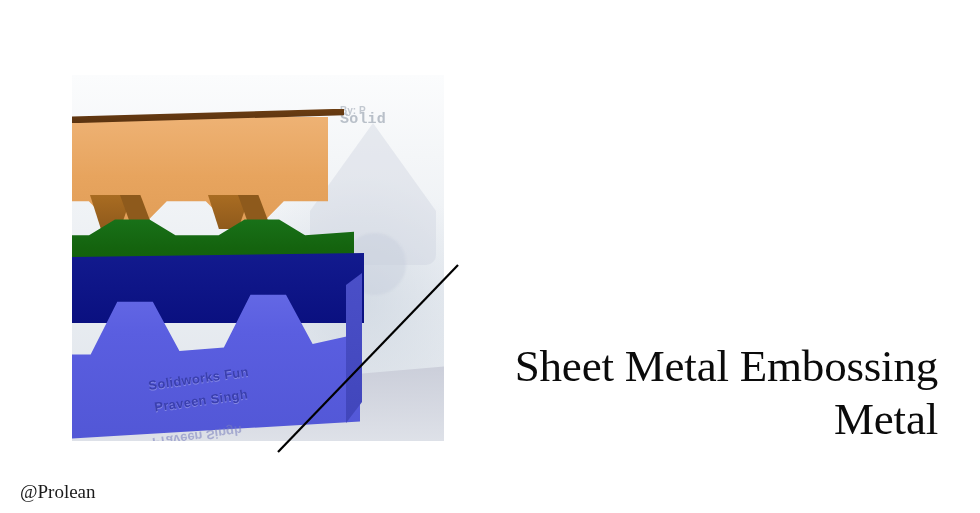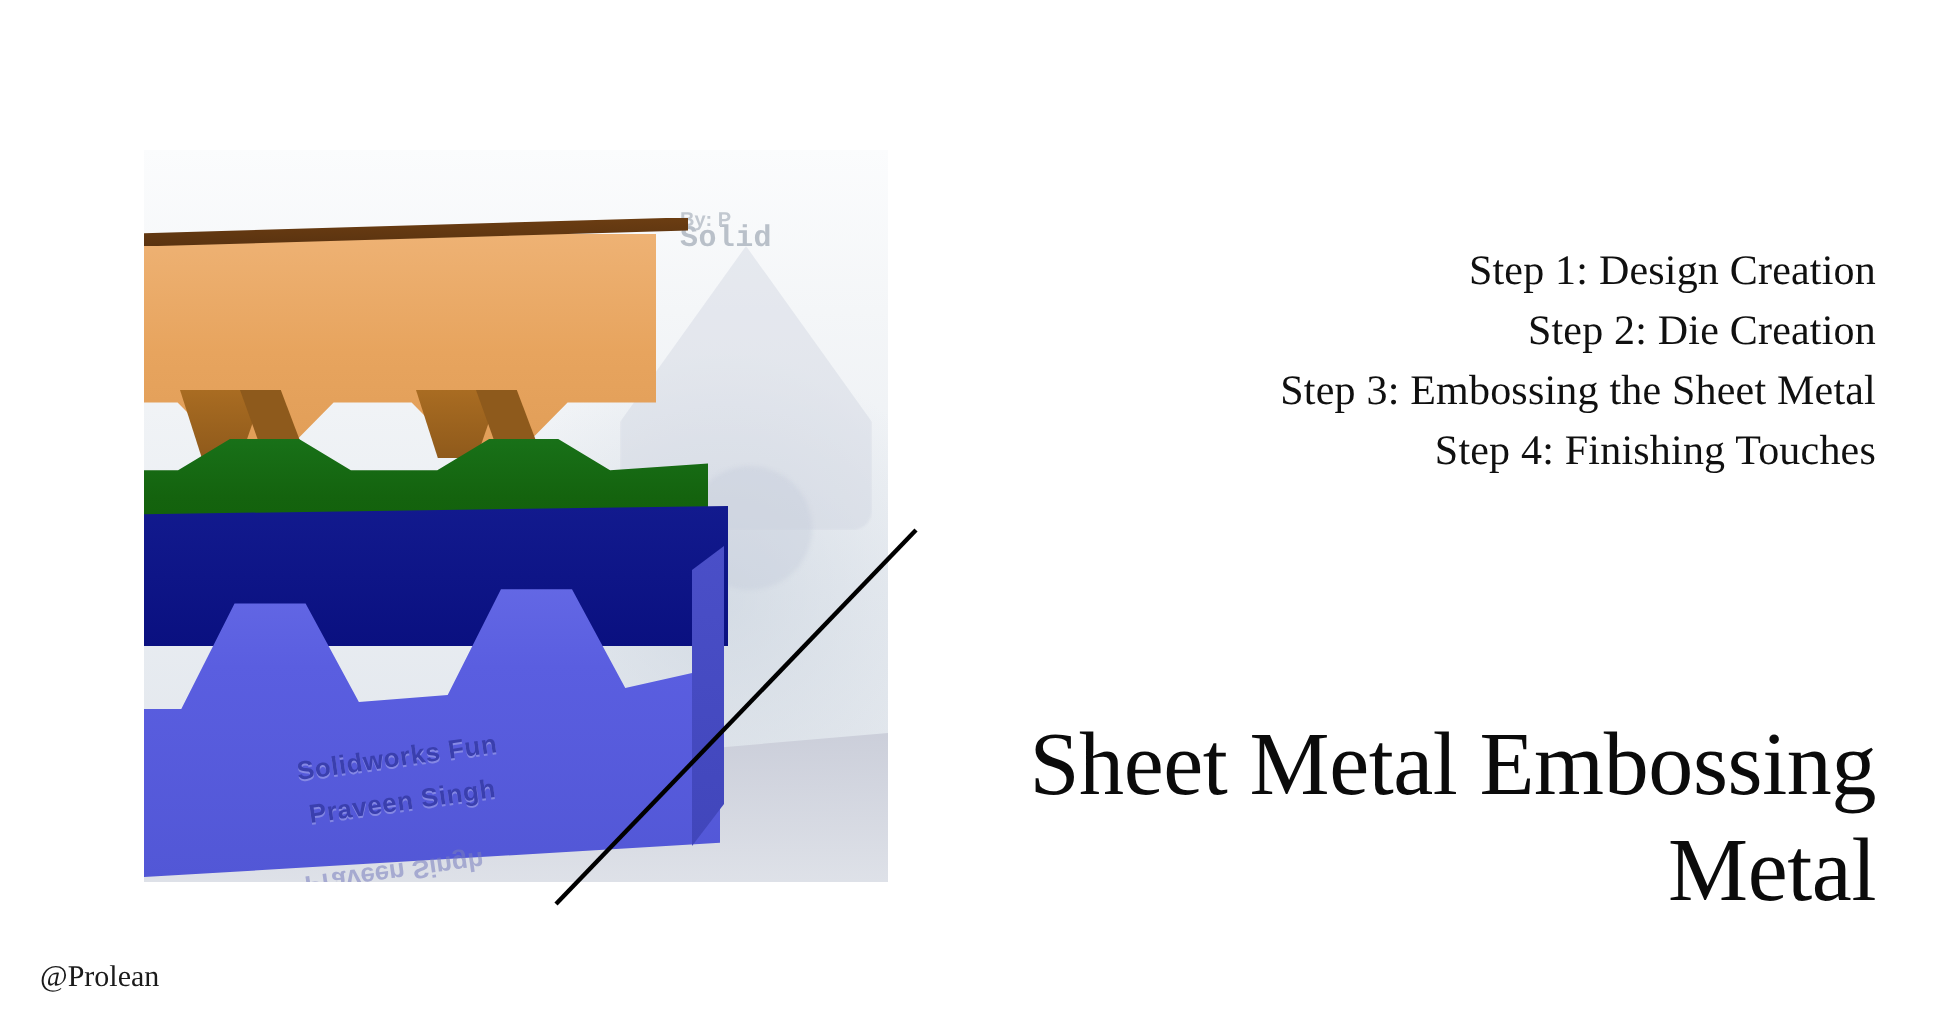--- a/index.html
+++ b/index.html
@@ -257,34 +257,34 @@
     font-size: 21px;
     line-height: 30px;
     letter-spacing: .1px;
     color: #101010;
     white-space: nowrap;
   }
 
   .headline {
     position: absolute;
     right: 42px;
-    top: 356px;
+    top: 340px;
     width: 560px;
     text-align: right;
     font-size: 45px;
     line-height: 53px;
     letter-spacing: -.2px;
     color: #0b0b0b;
   }
 
   .credit {
     position: absolute;
     left: 20px;
     top: 481px;
-    font-size: 15px;
+    font-size: 19px;
     color: #1a1a1a;
   }
 </style>
 </head>
 <body>
 
 <div class="slide">
 
   <div class="figure-wrap">
     <div class="figure-bg"></div>
@@ -317,26 +317,20 @@
       <div class="die-emboss-1">Solidworks Fun</div>
       <div class="die-emboss-2">Praveen Singh</div>
       <div class="die-reflect">Praveen Singh</div>
     </div>
   </div>
 
   <svg class="diagonal" viewBox="0 0 980 513" xmlns="http://www.w3.org/2000/svg">
     <line x1="278" y1="452" x2="458" y2="265" stroke="#000000" stroke-width="2.2"></line>
   </svg>
 
-  <div class="steps">
-    <div class="step-line">Step 1: Design Creation</div>
-    <div class="step-line">Step 2: Die Creation</div>
-    <div class="step-line">Step 3: Embossing the Sheet Metal</div>
-    <div class="step-line">Step 4: Finishing Touches</div>
-  </div>
 
   <div class="headline">
     <div>Sheet Metal Embossing</div>
     <div>Metal</div>
   </div>
 
   <div class="credit">@Prolean</div>
 
 </div>
 

